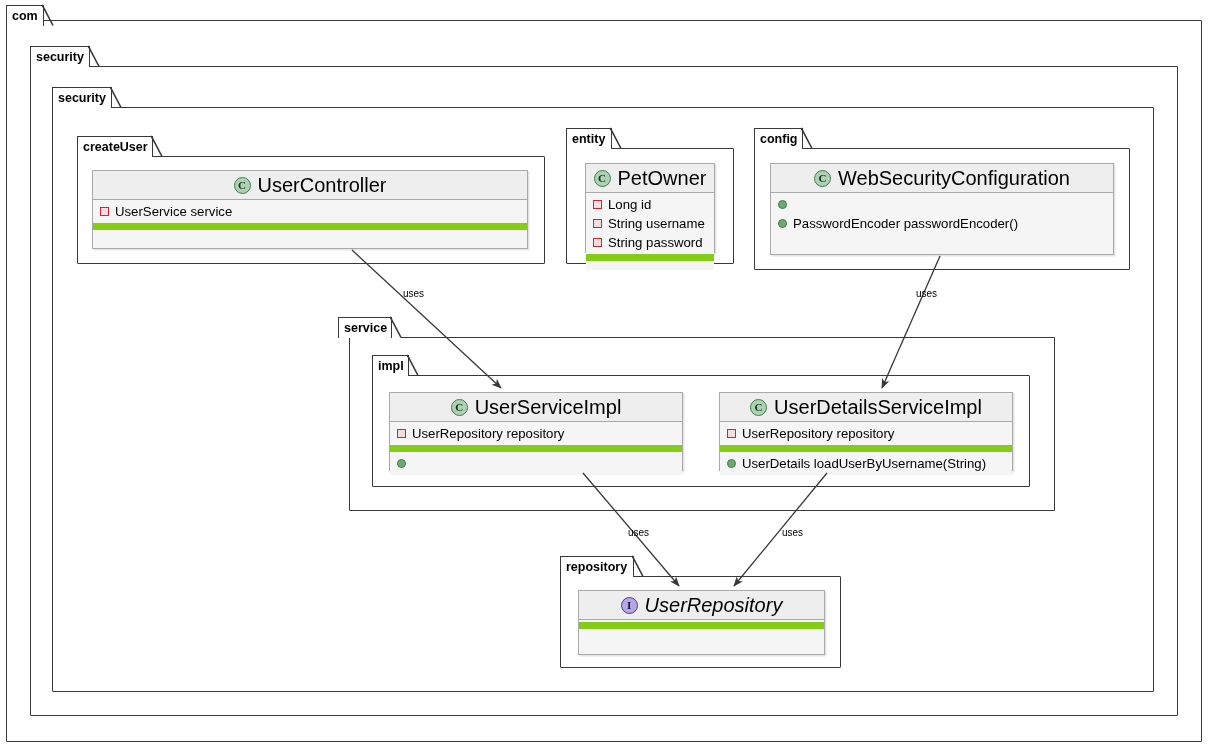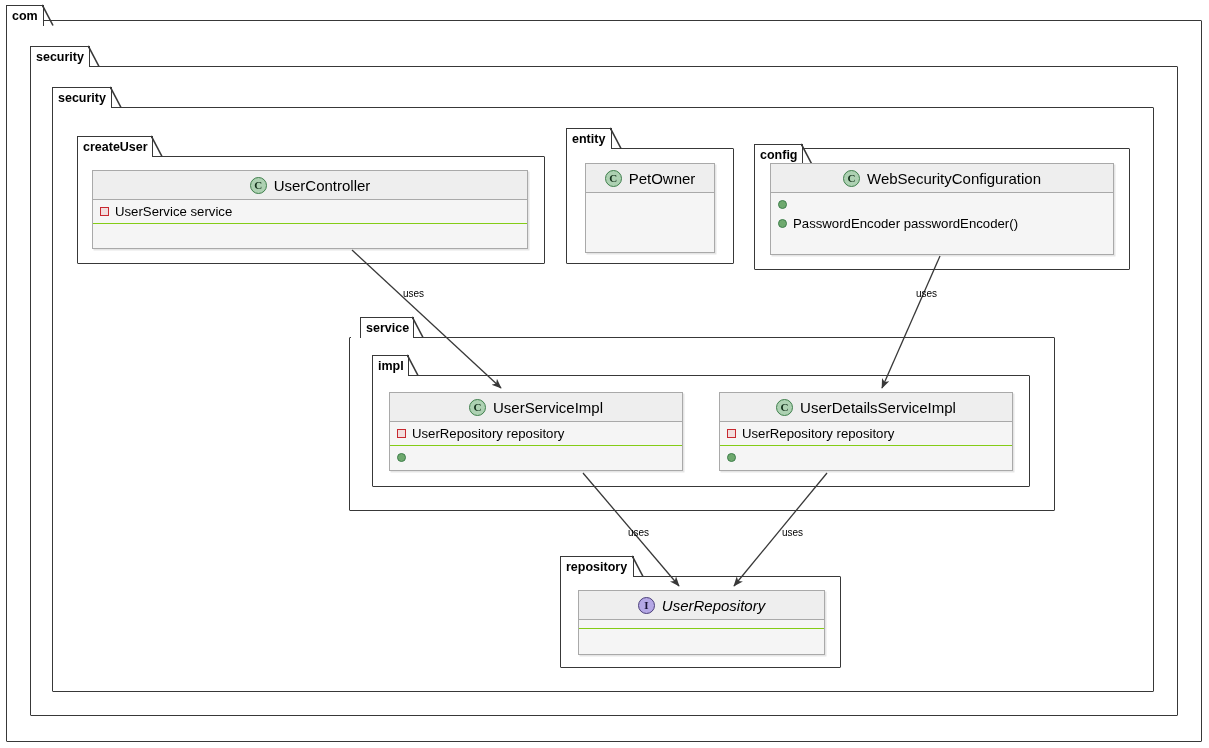--- a/index.html
+++ b/index.html
@@ -66,21 +66,21 @@
     display: flex;
     align-items: center;
     justify-content: center;
     gap: 7px;
     height: 29px;
     background: #eeeeee;
     border-bottom: 1px solid #a9a9a9;
     padding: 0 8px;
   }
   .cls-title {
-    font-size: 15px;
+    font-size: 20px;
     color: #000000;
     white-space: nowrap;
   }
   .cls-title.iface { font-style: italic; }
 
   .badge {
     width: 17px; height: 17px;
     border-radius: 50%;
     display: inline-flex;
     align-items: center;
@@ -88,21 +88,21 @@
     font-size: 11px;
     font-weight: bold;
     font-family: "Liberation Serif", serif;
     flex: 0 0 auto;
   }
   .badge.c { background: #ADD1B2; border: 1.3px solid #3F7F4C; color: #13301b; }
   .badge.i { background: #B4A7E5; border: 1.3px solid #4B3F7A; color: #1a1336; }
 
   .compartment {
     background: #f5f5f5;
-    border-bottom: 1px solid #84cc16;
+    border-bottom: 7px solid #84cc16;
     padding: 2px 0 2px 0;
   }
   .compartment.last { border-bottom: none; }
   .compartment.empty { height: 9px; padding: 0; }
 
   .member {
     display: flex;
     align-items: center;
     gap: 6px;
     padding: 0 7px;
@@ -213,25 +213,39 @@
         </svg>
     </span>
   </div>
   <div class="pkg-body-mask" style="left:567.6px; top:147px; width:44px; height:3px;"></div>
 
   <div class="cls" style="left:585px; top:163px; width:130px; height:90px;">
     <div class="cls-header">
       <span class="badge c">C</span>
       <span class="cls-title">PetOwner</span>
     </div>
+    <div class="compartment">
+      <div class="member">
+        <span class="vis priv"></span>
+        <span>Long id</span>
+      </div>
+      <div class="member">
+        <span class="vis priv"></span>
+        <span>String username</span>
+      </div>
+      <div class="member">
+        <span class="vis priv"></span>
+        <span>String password</span>
+      </div>
+    </div>
     <div class="compartment last empty"></div>
   </div>
 
   <div class="pkg" style="left:754px; top:148px; width:376px; height:122px;"></div>
-  <div class="pkg-tab" style="left:754px; top:128px; min-width:46px;margin-top:16px;">
+  <div class="pkg-tab" style="left:754px; top:128px; min-width:46px;">
     <span>config</span>
     <span class="tab-slant">
       <svg width="12" height="23" viewBox="0 0 12 23">
           <path d="M0.2 0.8 L11 21.5" stroke="#383838" stroke-width="1.6" fill="none"></path>
         </svg>
     </span>
   </div>
   <div class="pkg-body-mask" style="left:755.6px; top:147px; width:44px; height:3px;"></div>
 
   <div class="cls" style="left:770px; top:163px; width:344px; height:92px;">
@@ -244,21 +258,21 @@
         <span class="vis pub"></span>
       </div>
       <div class="member">
         <span class="vis pub"></span>
         <span>PasswordEncoder passwordEncoder()</span>
       </div>
     </div>
   </div>
 
   <div class="pkg" style="left:349px; top:337px; width:706px; height:174px;"></div>
-  <div class="pkg-tab" style="left:360px; top:317px; min-width:52px;">
+  <div class="pkg-tab" style="left:338px; top:317px; min-width:52px;">
     <span>service</span>
     <span class="tab-slant">
       <svg width="12" height="23" viewBox="0 0 12 23">
           <path d="M0.2 0.8 L11 21.5" stroke="#383838" stroke-width="1.6" fill="none"></path>
         </svg>
     </span>
   </div>
   <div class="pkg-body-mask" style="left:350.6px; top:336px; width:50px; height:3px;"></div>
 
   <div class="pkg" style="left:372px; top:375px; width:658px; height:112px;"></div>
@@ -297,20 +311,21 @@
     </div>
     <div class="compartment">
       <div class="member">
         <span class="vis priv"></span>
         <span>UserRepository repository</span>
       </div>
     </div>
     <div class="compartment last">
       <div class="member">
         <span class="vis pub"></span>
+        <span>UserDetails loadUserByUsername(String)</span>
       </div>
     </div>
   </div>
 
   <div class="pkg" style="left:560px; top:576px; width:281px; height:92px;"></div>
   <div class="pkg-tab" style="left:560px; top:556px; min-width:74px;">
     <span>repository</span>
     <span class="tab-slant">
       <svg width="12" height="23" viewBox="0 0 12 23">
           <path d="M0.2 0.8 L11 21.5" stroke="#383838" stroke-width="1.6" fill="none"></path>

